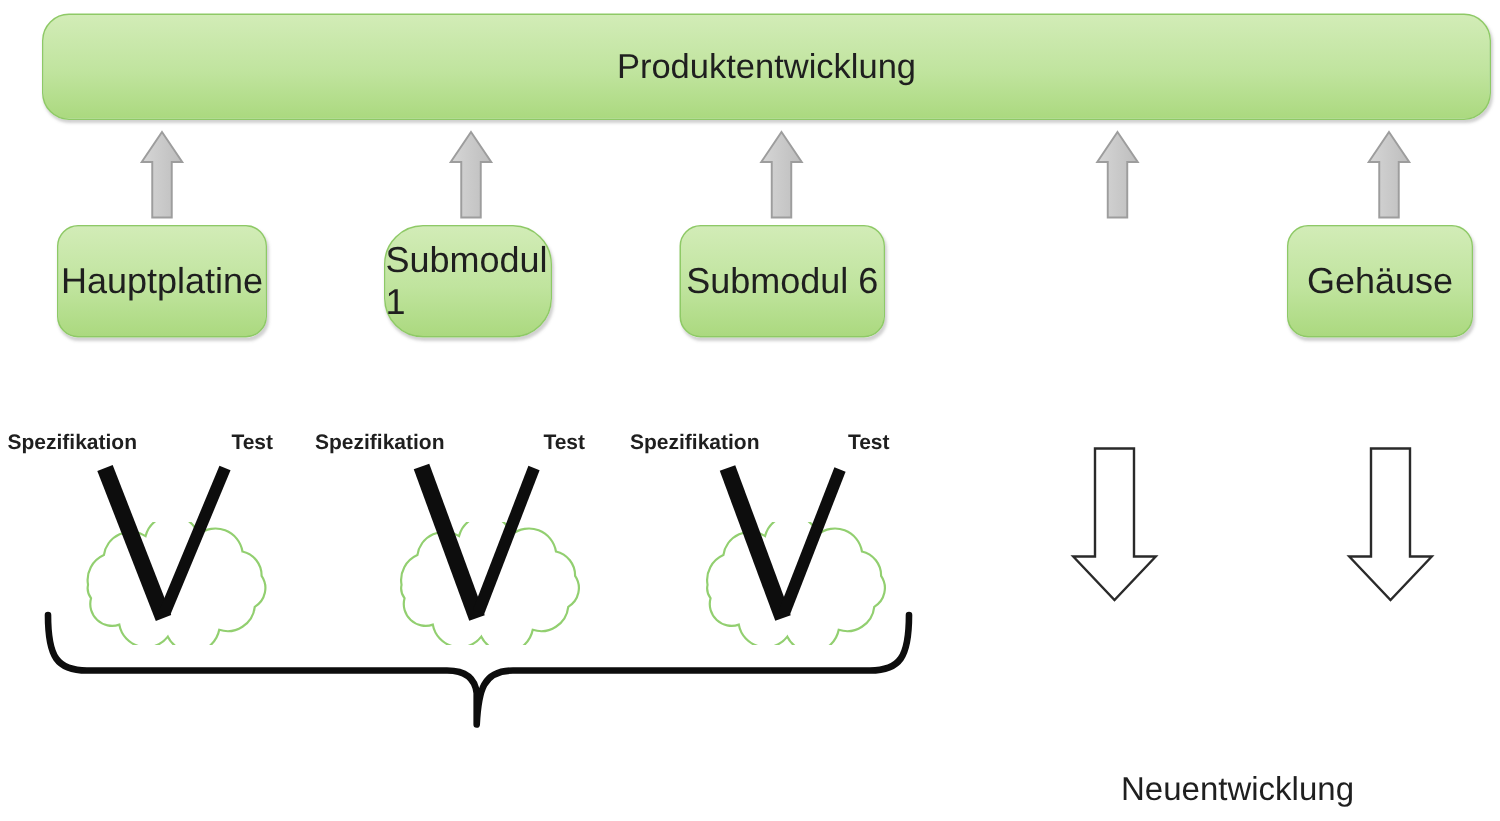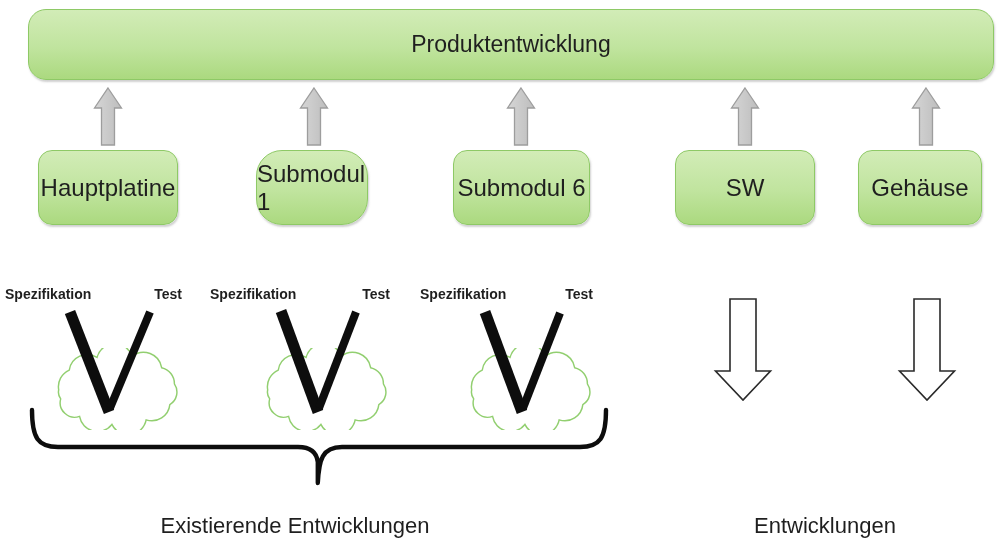--- a/index.html
+++ b/index.html
@@ -127,40 +127,34 @@
 
   <div class="green-box module m1">
     <span>Hauptplatine</span>
   </div>
   <div class="green-box module m2">
     <span>Submodul 1</span>
   </div>
   <div class="green-box module m3">
     <span>Submodul 6</span>
   </div>
-  <div class="green-box module m4">
-    <span>SW</span>
-  </div>
   <div class="green-box module m5">
     <span>Gehäuse</span>
   </div>
 
   <div class="vlabels vg1">
     <span>Spezifikation</span>
     <span>Test</span>
   </div>
   <div class="vlabels vg2">
     <span>Spezifikation</span>
     <span>Test</span>
   </div>
   <div class="vlabels vg3">
     <span>Spezifikation</span>
     <span>Test</span>
   </div>
 
-  <div class="bottom-label bl-exist">
-    <span>Existierende Entwicklungen</span>
-  </div>
   <div class="bottom-label bl-new">
-    <span>Entwicklungen</span>
+    <span>Neuentwicklung</span>
   </div>
 
 </div>
 
 </body></html>

